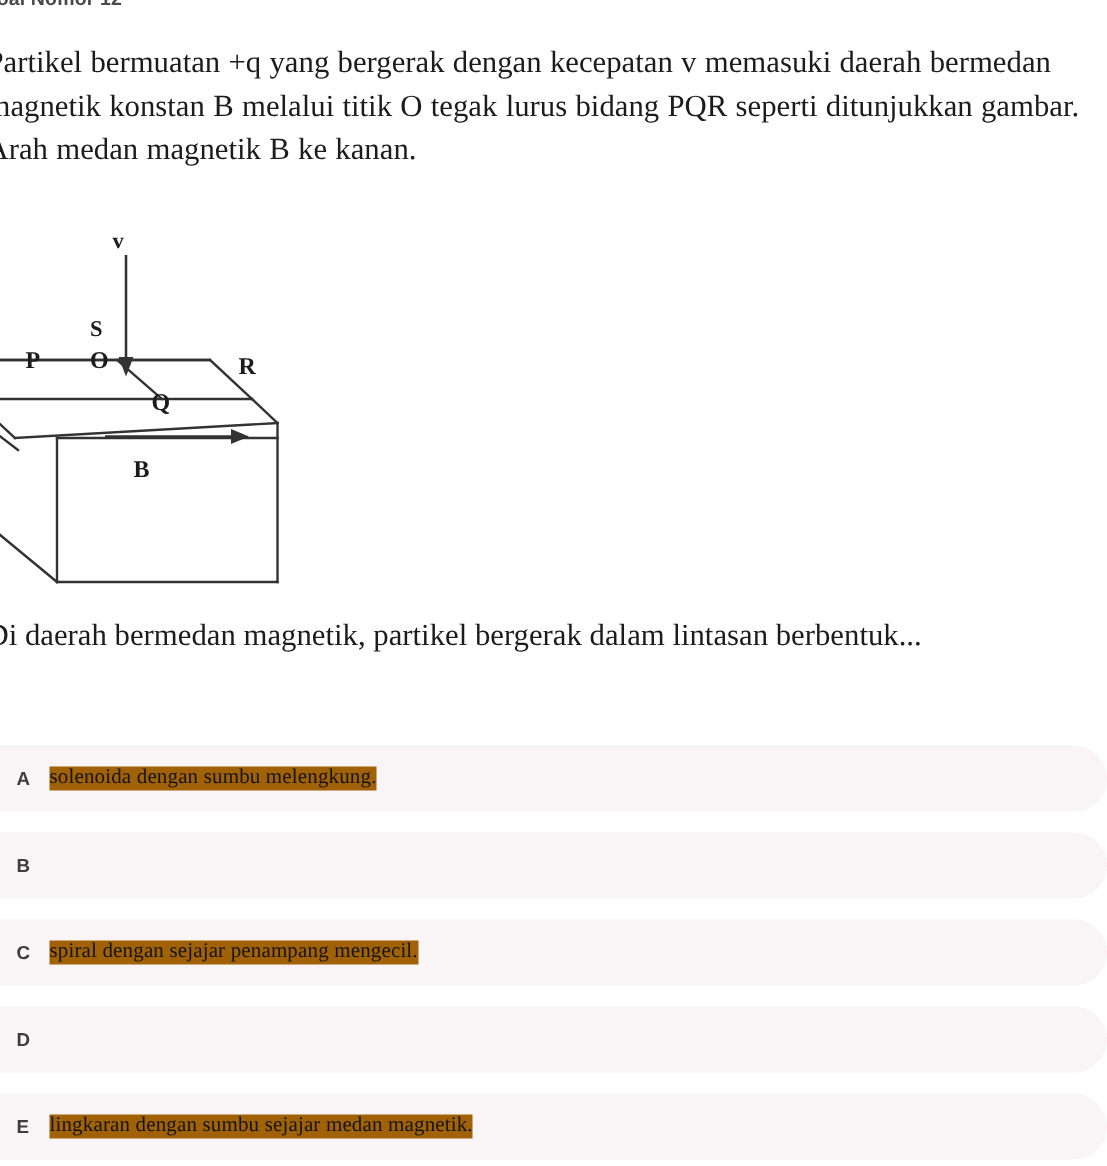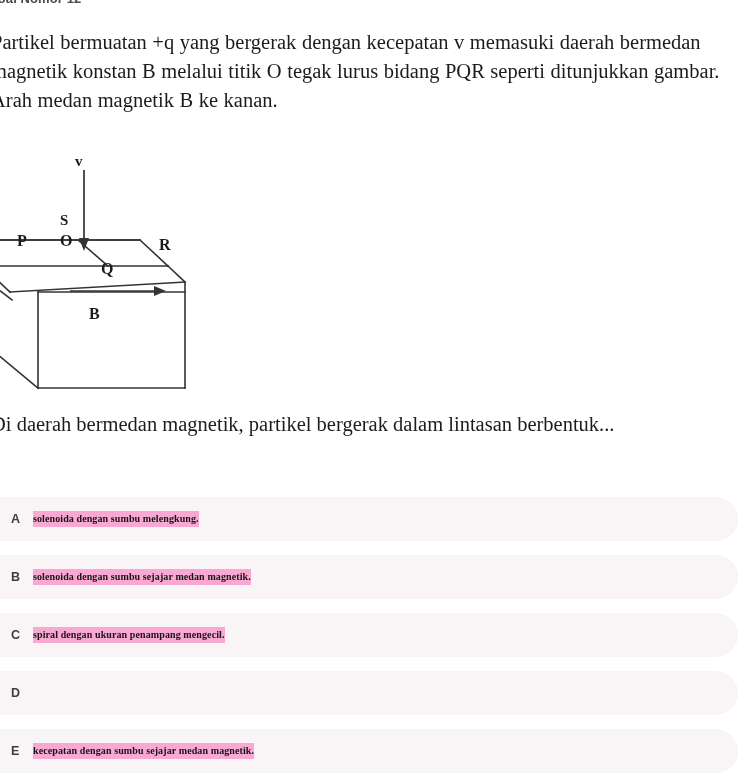--- a/index.html
+++ b/index.html
@@ -103,24 +103,24 @@
     font-family: "Liberation Sans", sans-serif;
     font-size: 12.5px;
     font-weight: 700;
     color: #3d3d3d;
     width: 22px;
     flex: 0 0 22px;
     text-align: left;
   }
   .option-text {
     font-family: "Liberation Serif", serif;
-    font-size: 10px;
-    font-weight: 700;
+    font-size: 14px;
+    font-weight: 400;
     color: #141414;
-    background: #f9a8d4;
+    background: #a16207;
     line-height: 16px;
     letter-spacing: 0.1px;
   }
 </style>
 </head>
 <body>
 
 <div class="header-strip">
   <div class="header-title">Soal Nomor 12</div>
 </div>
@@ -178,26 +178,25 @@
   <div class="prompt-text">Di daerah bermedan magnetik, partikel bergerak dalam lintasan berbentuk...</div>
 </div>
 
 <div class="options">
   <div class="option-row">
     <span class="option-letter">A</span>
     <span class="option-text">solenoida dengan sumbu melengkung.</span>
   </div>
   <div class="option-row">
     <span class="option-letter">B</span>
-    <span class="option-text">solenoida dengan sumbu sejajar medan magnetik.</span>
   </div>
   <div class="option-row">
     <span class="option-letter">C</span>
-    <span class="option-text">spiral dengan ukuran penampang mengecil.</span>
+    <span class="option-text">spiral dengan sejajar penampang mengecil.</span>
   </div>
   <div class="option-row">
     <span class="option-letter">D</span>
   </div>
   <div class="option-row">
     <span class="option-letter">E</span>
-    <span class="option-text">kecepatan dengan sumbu sejajar medan magnetik.</span>
+    <span class="option-text">lingkaran dengan sumbu sejajar medan magnetik.</span>
   </div>
 </div>
 
 </body></html>

